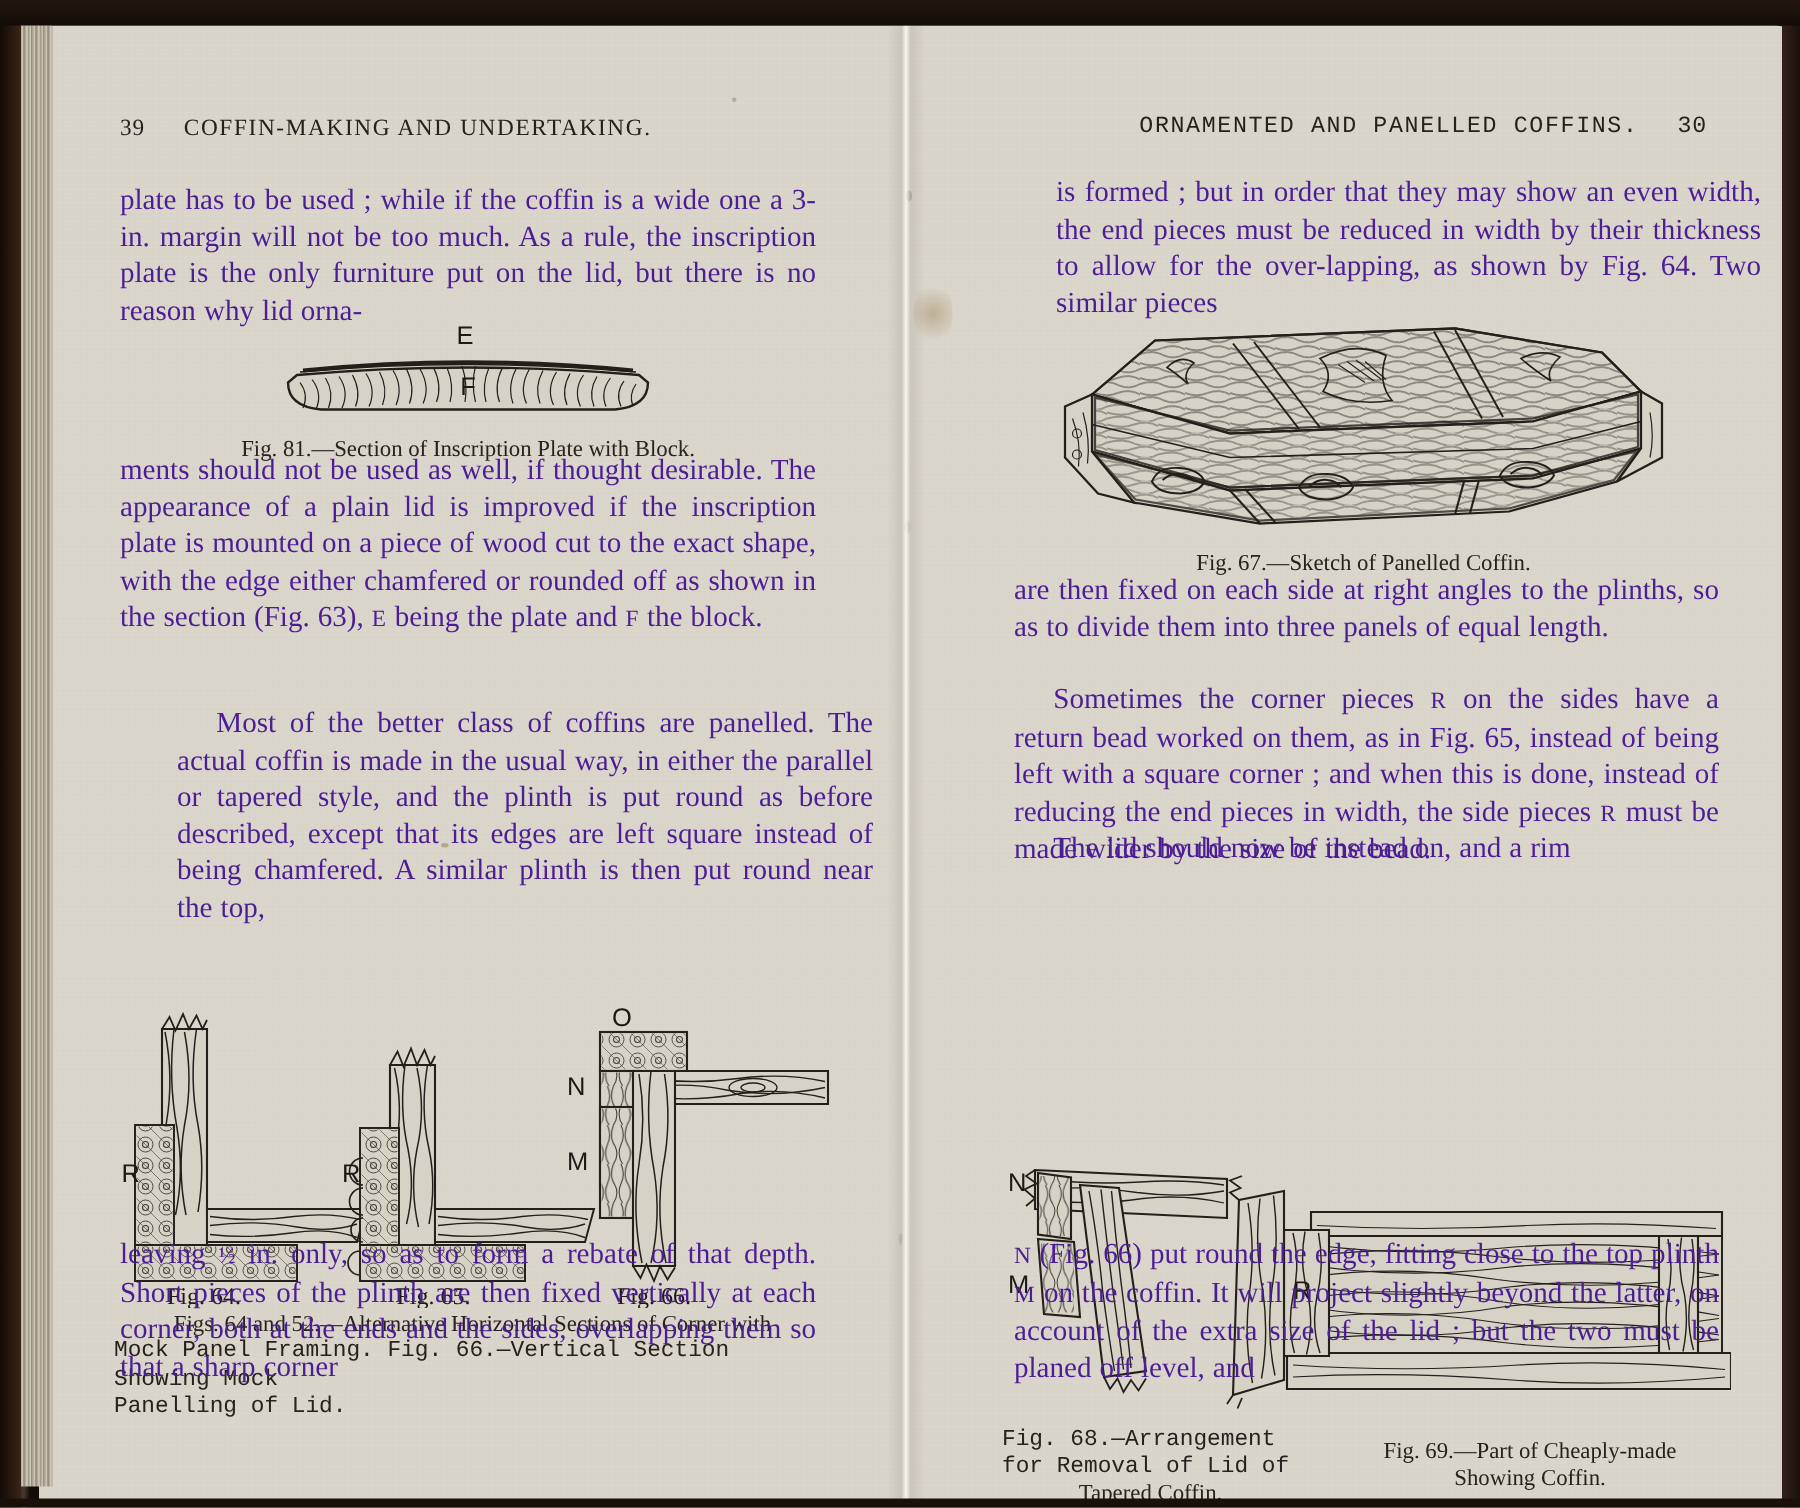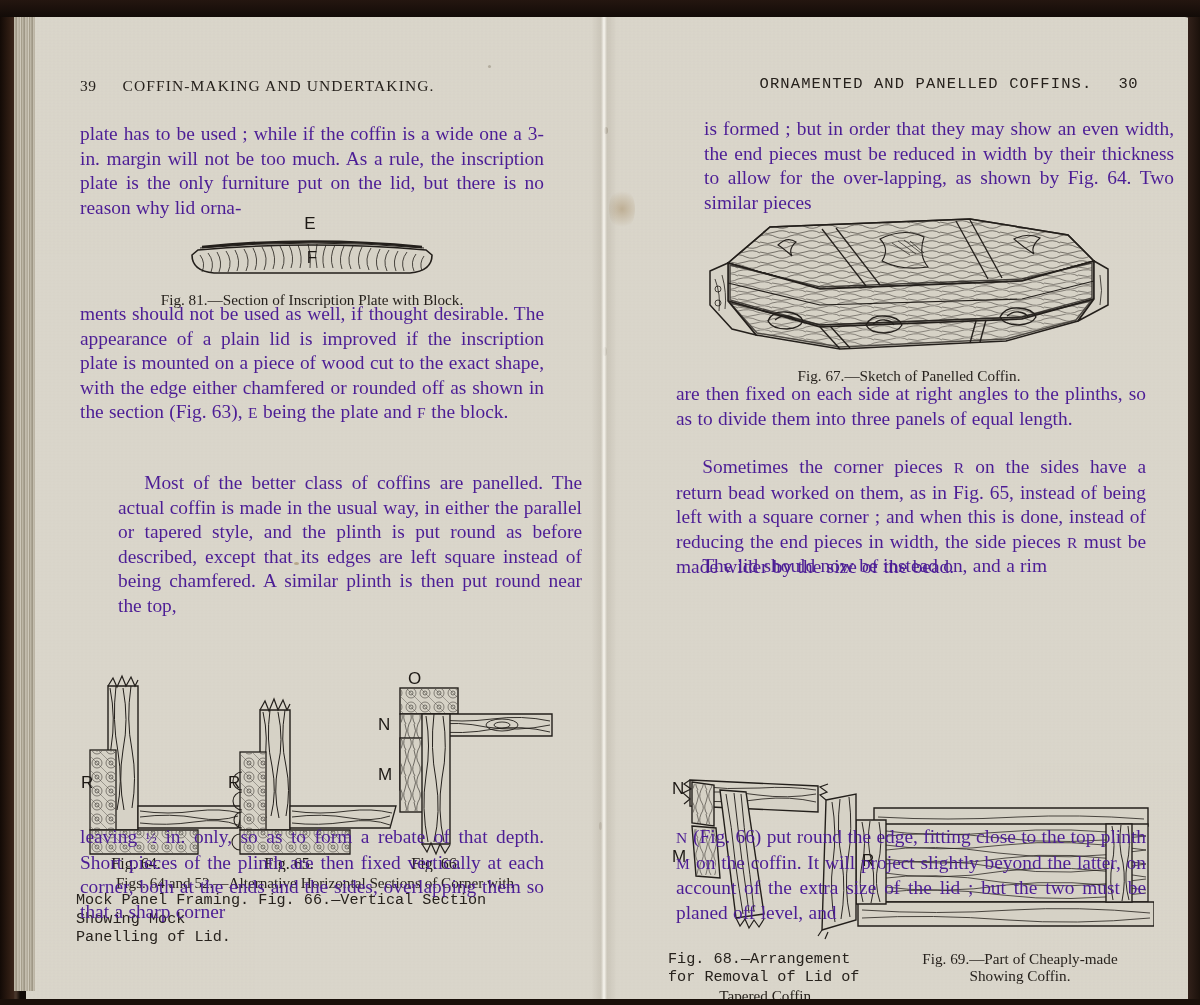--- a/index.html
+++ b/index.html
@@ -459,21 +459,21 @@
             <path class="ink" stroke-width="0.95" d="M14 28 q5 30 1 60 q-4 30 2 60 M22 25 q-4 32 2 62 q4 30 -1 58 M31 23 q4 32 -1 62 q-4 30 2 58"></path>
             <path class="ink" stroke-width="1.2" d="M8 26 l-6 -5 l7 -3 l-7 -5 l8 -3"></path>
             <path class="ink" stroke-width="1.2" d="M4 156 l-4 6 M10 158 l-3 7"></path>
 
             <path class="ink fill-paper" stroke-width="1.4" d="M288 50 L314 50 L314 128 L288 128 Z"></path>
             <path class="ink" stroke-width="0.95" d="M294 52 q4 20 0 38 q-3 18 1 36 M303 51 q-3 20 2 38 q3 18 -1 38 M310 52 q3 20 -1 38 q-3 18 2 36"></path>
             <text class="lbl" x="44" y="92" style="stroke:none;">R</text>
           </g>
         </svg>
 
-        <div style="display:flex;gap:26px;margin-top:2px;">
+        <div style="display:flex;gap:26px;margin-top:2px;align-items:center;">
           <div class="caption" style="width:198px;line-height:17.5px;">
             <div class="caption left-al">Fig. 68.—Arrangement</div>
             <div class="caption left-al">for Removal of Lid of</div>
             <div>Tapered Coffin.</div>
           </div>
           <div class="caption" style="width:256px;line-height:17.5px;">
             <div>Fig. 69.—Part of Cheaply-made</div>
             <div>Showing Coffin.</div>
           </div>
         </div>

